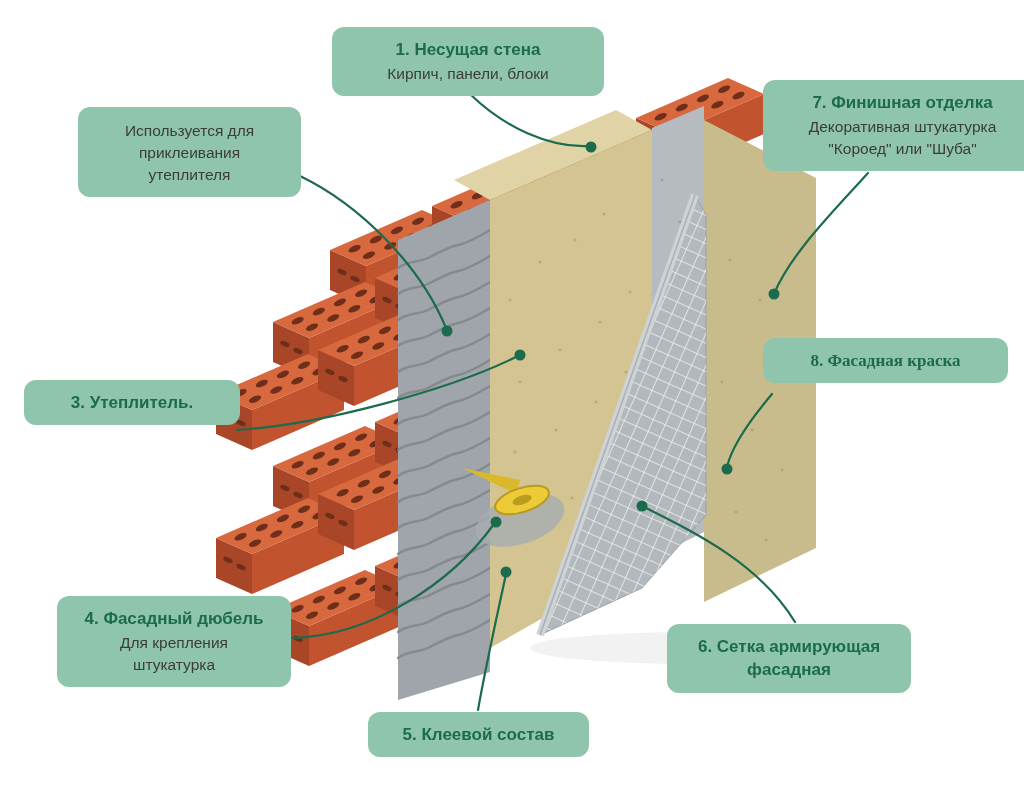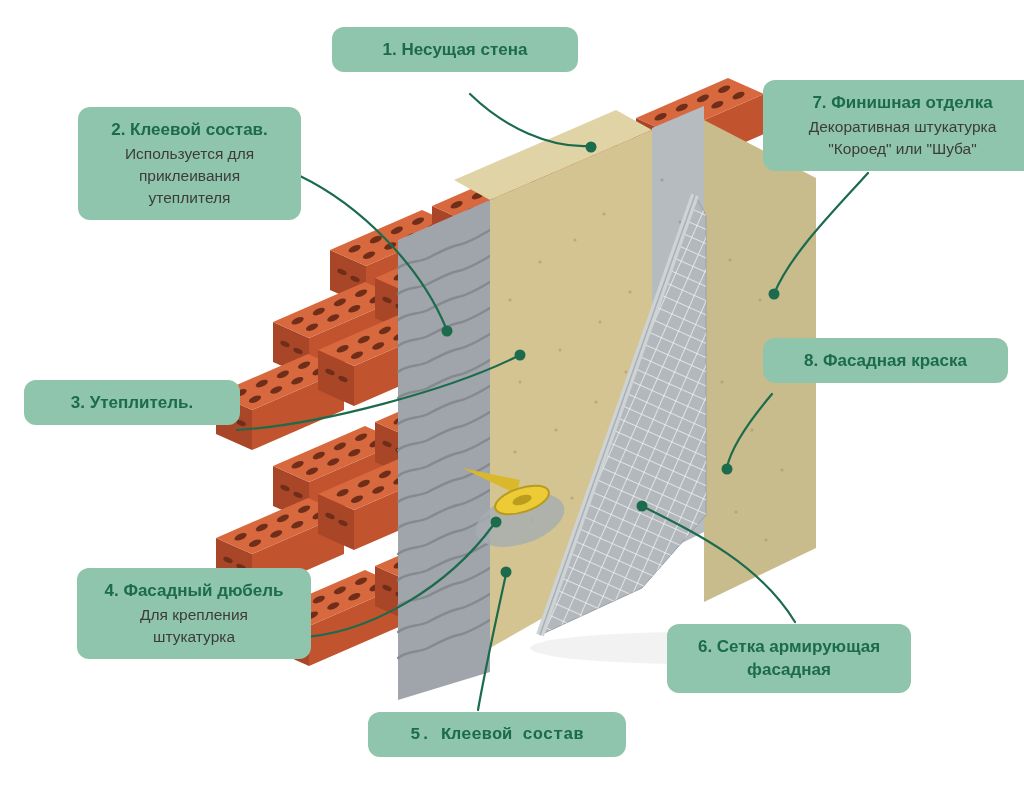--- a/index.html
+++ b/index.html
@@ -180,54 +180,54 @@
     <circle class="dot" cx="447" cy="331" r="5.5"></circle>
     <circle class="dot" cx="520" cy="355" r="5.5"></circle>
     <circle class="dot" cx="496" cy="522" r="5.5"></circle>
     <circle class="dot" cx="506" cy="572" r="5.5"></circle>
     <circle class="dot" cx="642" cy="506" r="5.5"></circle>
     <circle class="dot" cx="774" cy="294" r="5.5"></circle>
     <circle class="dot" cx="727" cy="469" r="5.5"></circle>
   </g>
 </svg>
 
-<div class="callout" style="left:332px;top:27px;width:246px;">
+<div class="callout" style="left:332px;top:27px;width:272px;">
   <div class="callout-title">1. Несущая стена</div>
+  <div class="callout-body">Кирпич, панели, блоки</div>
 </div>
 
 <div class="callout" style="left:78px;top:107px;width:223px;">
-  <div class="callout-title">2. Клеевой состав.</div>
   <div class="callout-body">Используется для
 приклеивания
 утеплителя</div>
 </div>
 
 <div class="callout" style="left:24px;top:380px;width:216px;">
   <div class="callout-title">3. Утеплитель.</div>
 </div>
 
-<div class="callout" style="left:57px;top:568px;width:234px;margin-left:20px;">
+<div class="callout" style="left:57px;top:596px;width:234px;">
   <div class="callout-title">4. Фасадный дюбель</div>
   <div class="callout-body">Для крепления
 штукатурка</div>
 </div>
 
-<div class="callout" style="left:368px;top:712px;width:258px;font-family:Liberation Mono, monospace;">
+<div class="callout" style="left:368px;top:712px;width:221px;">
   <div class="callout-title">5. Клеевой состав</div>
 
 </div>
 
 <div class="callout" style="left:667px;top:624px;width:244px;">
   <div class="callout-title">6. Сетка армирующая
 фасадная</div>
 
 </div>
 
 <div class="callout" style="left:763px;top:80px;width:279px;">
   <div class="callout-title">7. Финишная отделка</div>
   <div class="callout-body">Декоративная штукатурка
 "Короед" или "Шуба"</div>
 </div>
 
-<div class="callout" style="left:763px;top:338px;width:245px;">
+<div class="callout" style="left:763px;top:338px;width:245px;font-family:Liberation Serif, serif;">
   <div class="callout-title">8. Фасадная краска</div>
 
 </div>
 
 </body></html>

